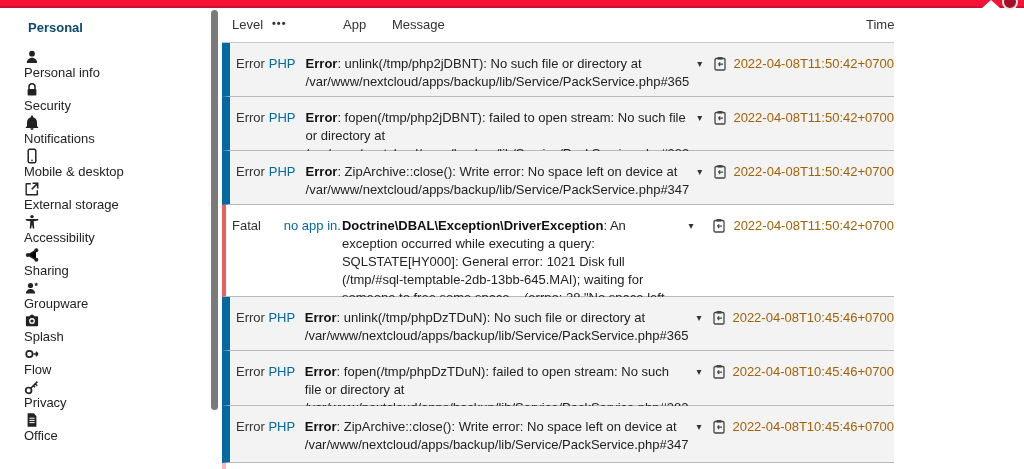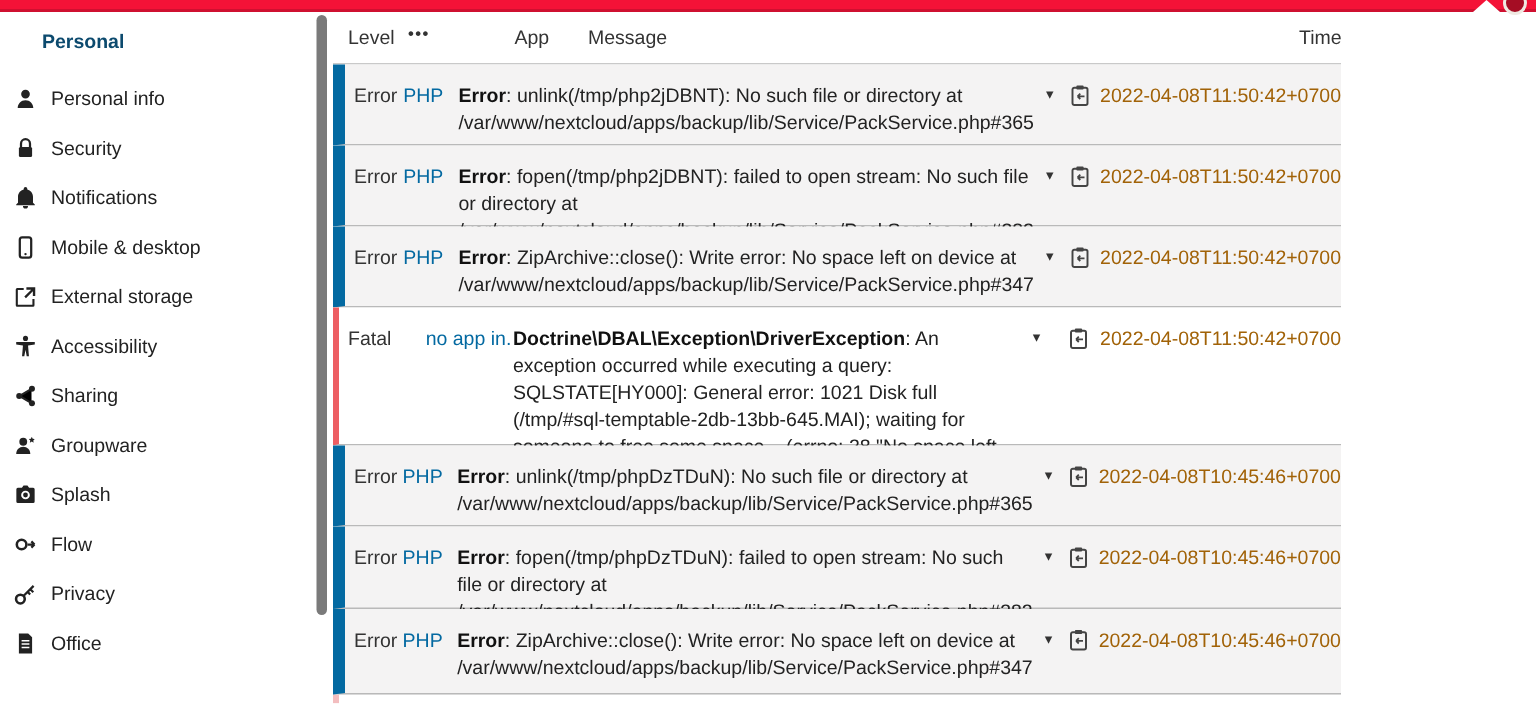--- a/index.html
+++ b/index.html
@@ -12,21 +12,21 @@
   .popover-arrow{position:absolute;right:24px;top:0;width:0;height:0;
           border-left:9px solid transparent;border-right:9px solid transparent;
           border-bottom:8px solid #ffffff;}
   .avatar-stub{position:absolute;right:6px;top:-6px;width:12px;height:12px;border-radius:50%;
           background:#a50d24;border:2px solid #efe9e2;}
 
   
   .sidebar{position:absolute;left:0;top:8px;width:210px;height:461px;background:#fff;}
   .sidebar-title{font-weight:bold;color:#0c4a6e;padding:12px 0 6px 28px;height:16px;}
   .nav{margin-top:7px;}
-  .nav-item{display:flex;align-items:center;height:33px;padding-left:9px;cursor:pointer;}
+  .nav-item{display:flex;align-items:flex-start;height:33px;padding-left:24px;cursor:pointer;flex-direction:column;}
   .nav-item .ico{width:16px;height:16px;margin-right:9px;flex:0 0 16px;display:flex;
                  align-items:center;justify-content:center;}
   .nav-item .lbl{color:#222;}
 
   
   .scroll-thumb{position:absolute;left:211px;top:10px;width:7px;height:400px;
                 background:#7a7a7a;border-radius:4px;}
 
   
   .main{position:absolute;left:222px;top:8px;width:672px;height:461px;background:#fff;}

